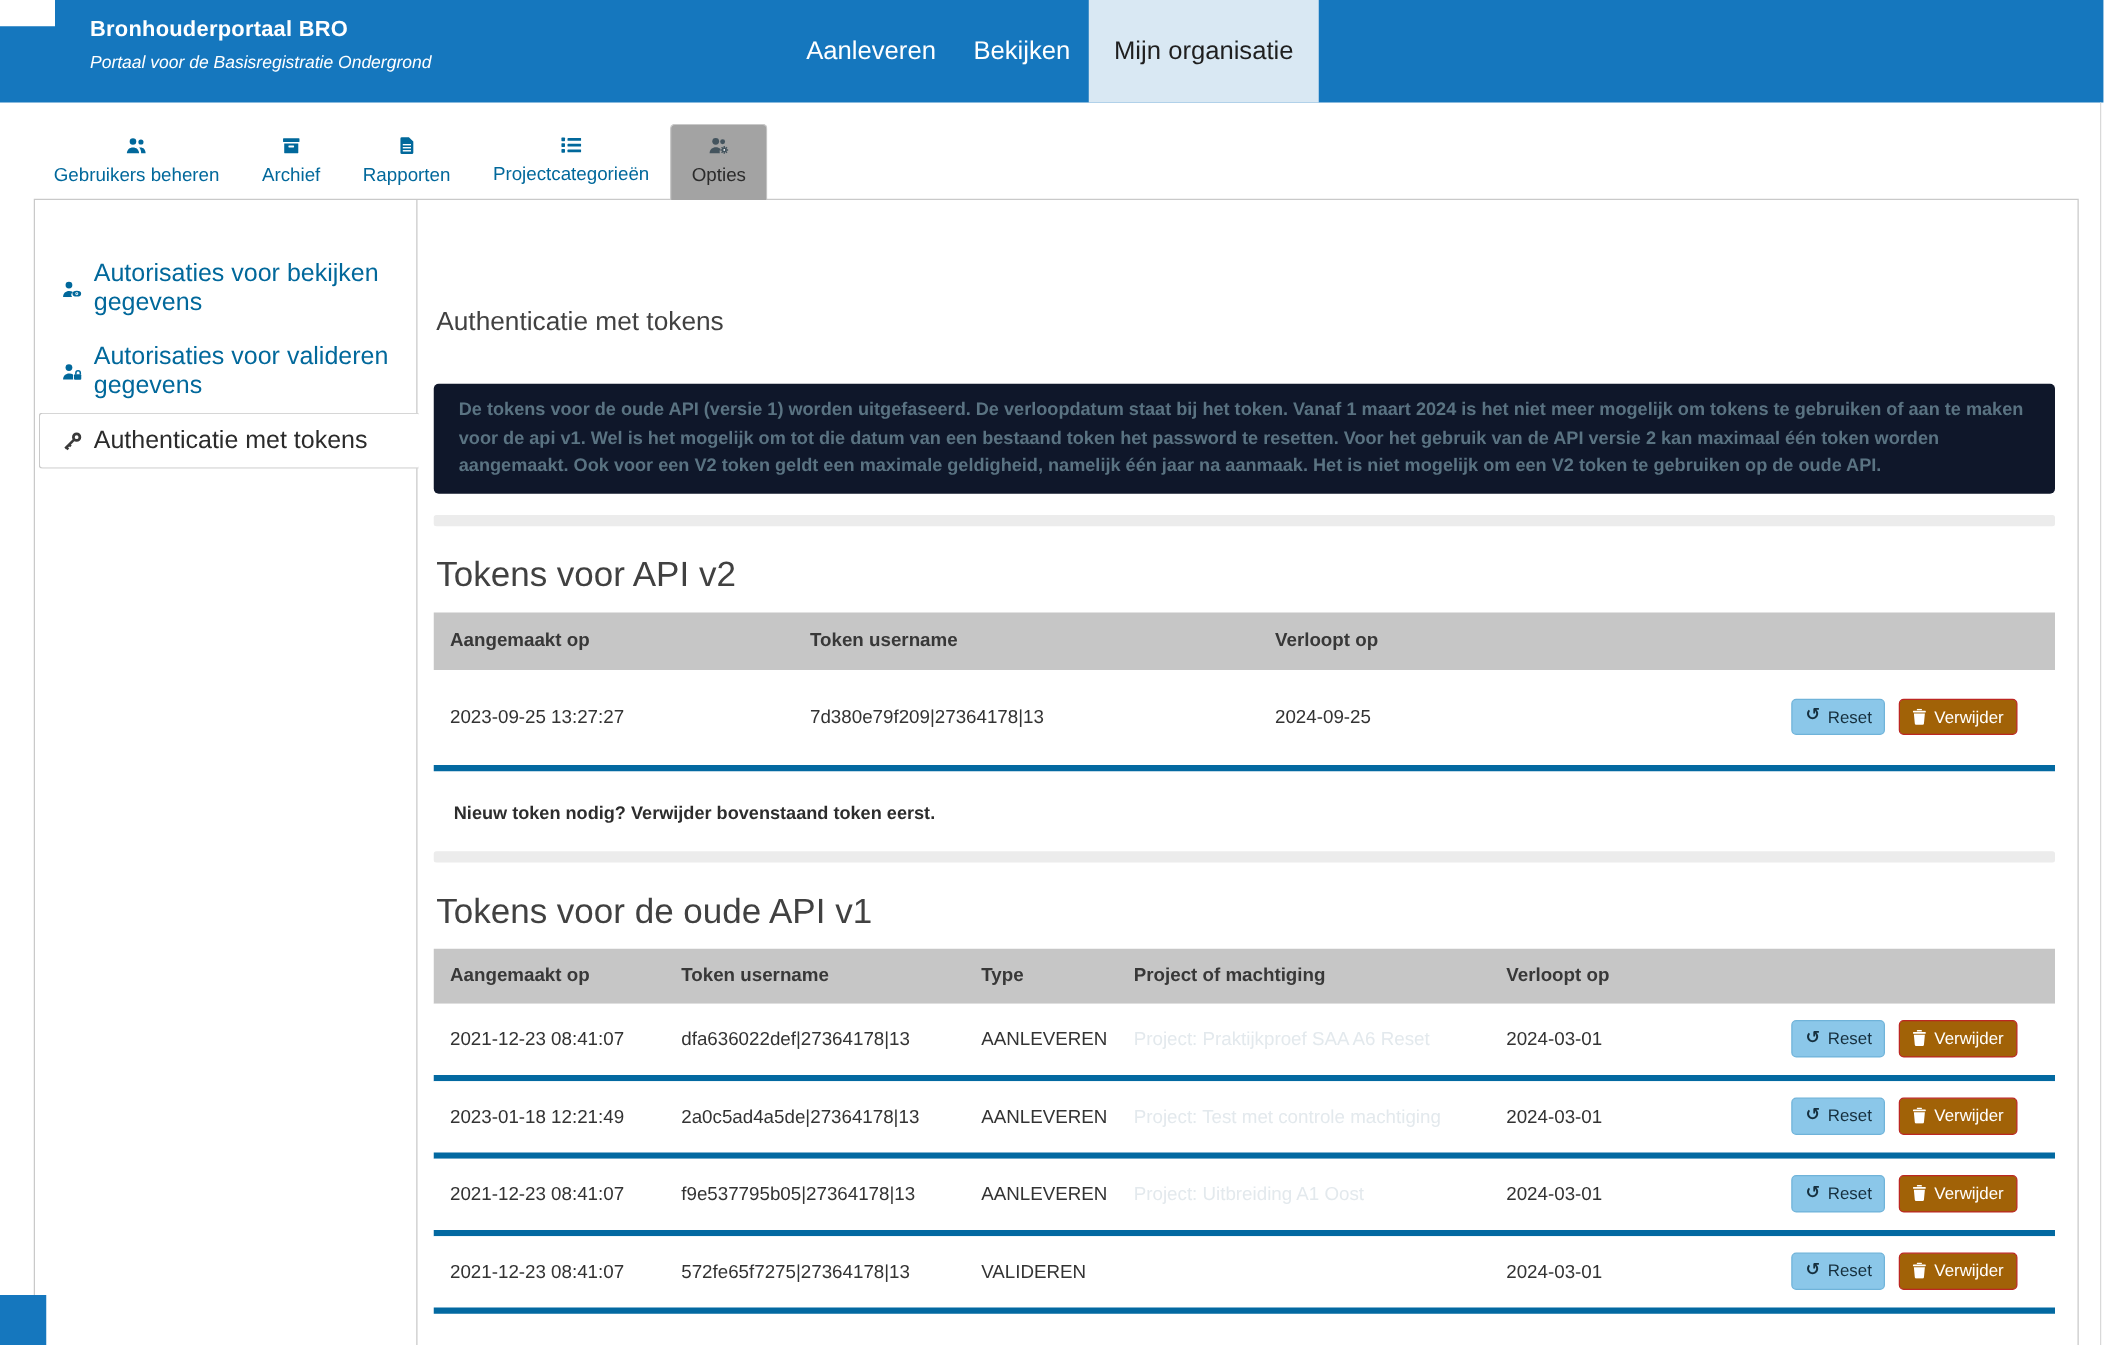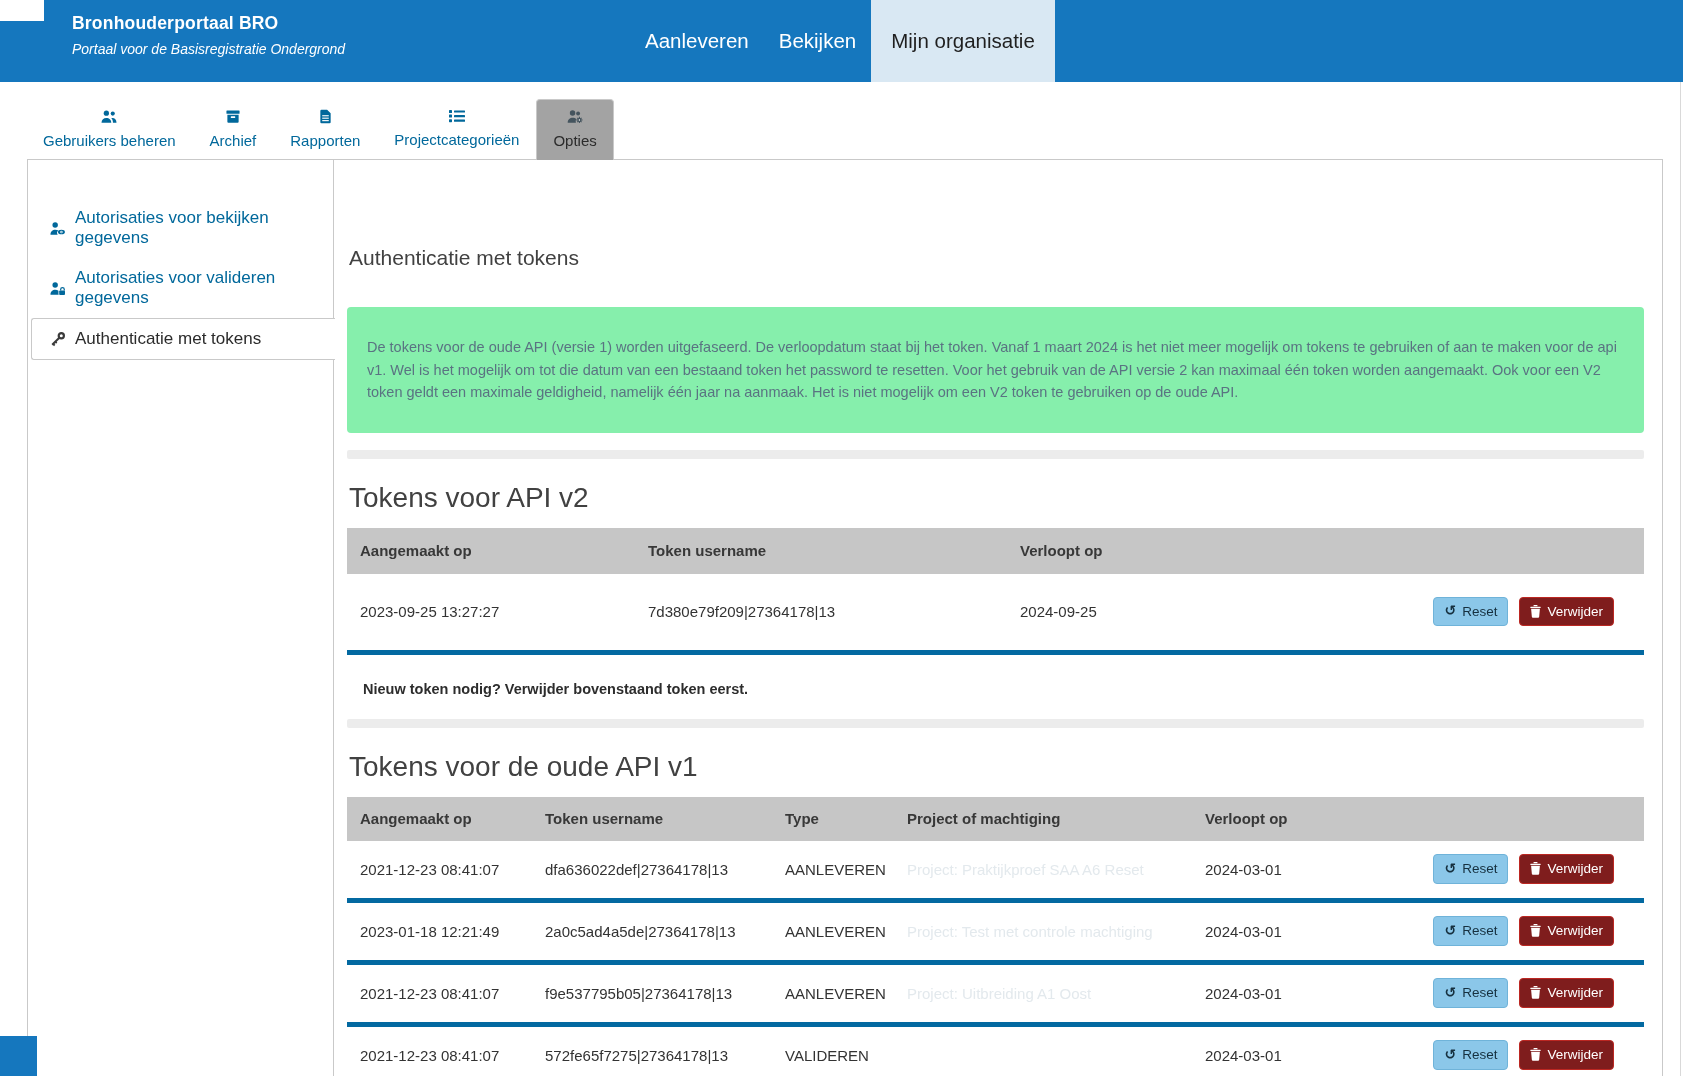--- a/index.html
+++ b/index.html
@@ -29,32 +29,32 @@
               margin-bottom:-1px;padding-bottom:11px;}
   .tab.active .ticon{color:#44545e;}
 
   
   .panel{position:relative;margin-left:27px;width:1634px;height:930px;border:1px solid #C9C9C9;
          background:#fff;display:flex;}
   .panel::before{content:"";position:absolute;left:305px;top:0;bottom:0;width:1px;background:#C9C9C9;}
 
   
   .sidebar{width:305px;flex:0 0 305px;padding-top:38px;box-sizing:border-box;}
-  .side-item{display:flex;align-items:center;gap:9px;padding:10px 8px 10px 21px;font-size:17px;
+  .side-item{display:flex;align-items:center;gap:9px;padding:10px 8px 10px 21px;font-size:20px;
              color:#01689B;cursor:pointer;position:relative;}
   .side-item .sicon{display:flex;color:#01689B;flex:0 0 auto;}
   .side-item.active{background:#fff;border:1px solid #C9C9C9;border-right:none;margin-right:-2px;
                     z-index:2;border-radius:3px 0 0 3px;color:#2b2b2b;margin-left:3px;padding-left:18px;}
   .side-item.active .sicon{color:#3a3a3a;}
 
   
   .content{flex:1;padding:0 18px 0 14px;box-sizing:border-box;min-width:0;}
   .page-title{margin:86px 0 0 2px;font-size:21px;font-weight:400;color:#414141;}
-  .notice{margin-top:37px;background:#86efac;border-radius:4px;padding:29px 20px;font-size:14.5px;
-          line-height:22.5px;color:#5A7382;}
+  .notice{margin-top:37px;background:#0f172a;border-radius:4px;padding:10px 20px;font-size:14.5px;
+          line-height:22.5px;color:#5A7382;font-weight:bold;}
   .divider{margin-top:17px;height:9px;background:#ECECEC;border-radius:2px;}
   .divider.d2{margin-top:22px;}
   .sec-title{margin:23px 0 0 2px;font-size:28px;font-weight:400;color:#414141;}
 
   .table{margin-top:14px;font-size:15px;}
   .thead,.trow{display:grid;align-items:center;}
   .thead{background:#C6C6C6;font-weight:bold;color:#383838;}
   .trow{border-bottom:5px solid #0369a1;background:#fff;color:#333;}
   .v2 .thead,.v2 .trow{grid-template-columns:288px 372px 1fr 262px;}
   .v2 .thead{height:46px;}
@@ -64,21 +64,21 @@
   .v1 .trow{height:57px;}
   .cell{padding-left:13px;white-space:nowrap;}
   .cell.faint{color:#E3E9ED;}
   .actions{display:flex;justify-content:flex-end;align-items:center;gap:11px;padding-right:30px;}
 
   .btn{display:inline-flex;align-items:center;gap:6px;font-size:13.5px;padding:6px 10px;border-radius:4px;
        cursor:pointer;font-family:inherit;line-height:1.15;}
   .btn-reset{background:#8BC7E9;border:1px solid #6FB3D9;color:#16303f;}
   .btn-reset .ricon{font-family:"DejaVu Sans",sans-serif;font-size:14px;line-height:1;font-weight:bold;
                     transform:translateY(-1px);}
-  .btn-del{background:#7f1d1d;border:1px solid #BC2722;color:#fff;}
+  .btn-del{background:#a16207;border:1px solid #BC2722;color:#fff;}
   .btn-del svg{display:block;}
 
   .tnote{margin:26px 0 0 16px;font-weight:bold;font-size:14.5px;color:#2d2d2d;}
 
   
   .footer-accent{position:absolute;left:0;bottom:0;width:37px;height:40px;background:#1577BE;z-index:6;}
   .right-edge{position:absolute;right:2px;top:82px;bottom:0;width:0;border-left:1px solid #D9D9D9;z-index:5;}
 
   svg{flex:0 0 auto;}
 </style>

